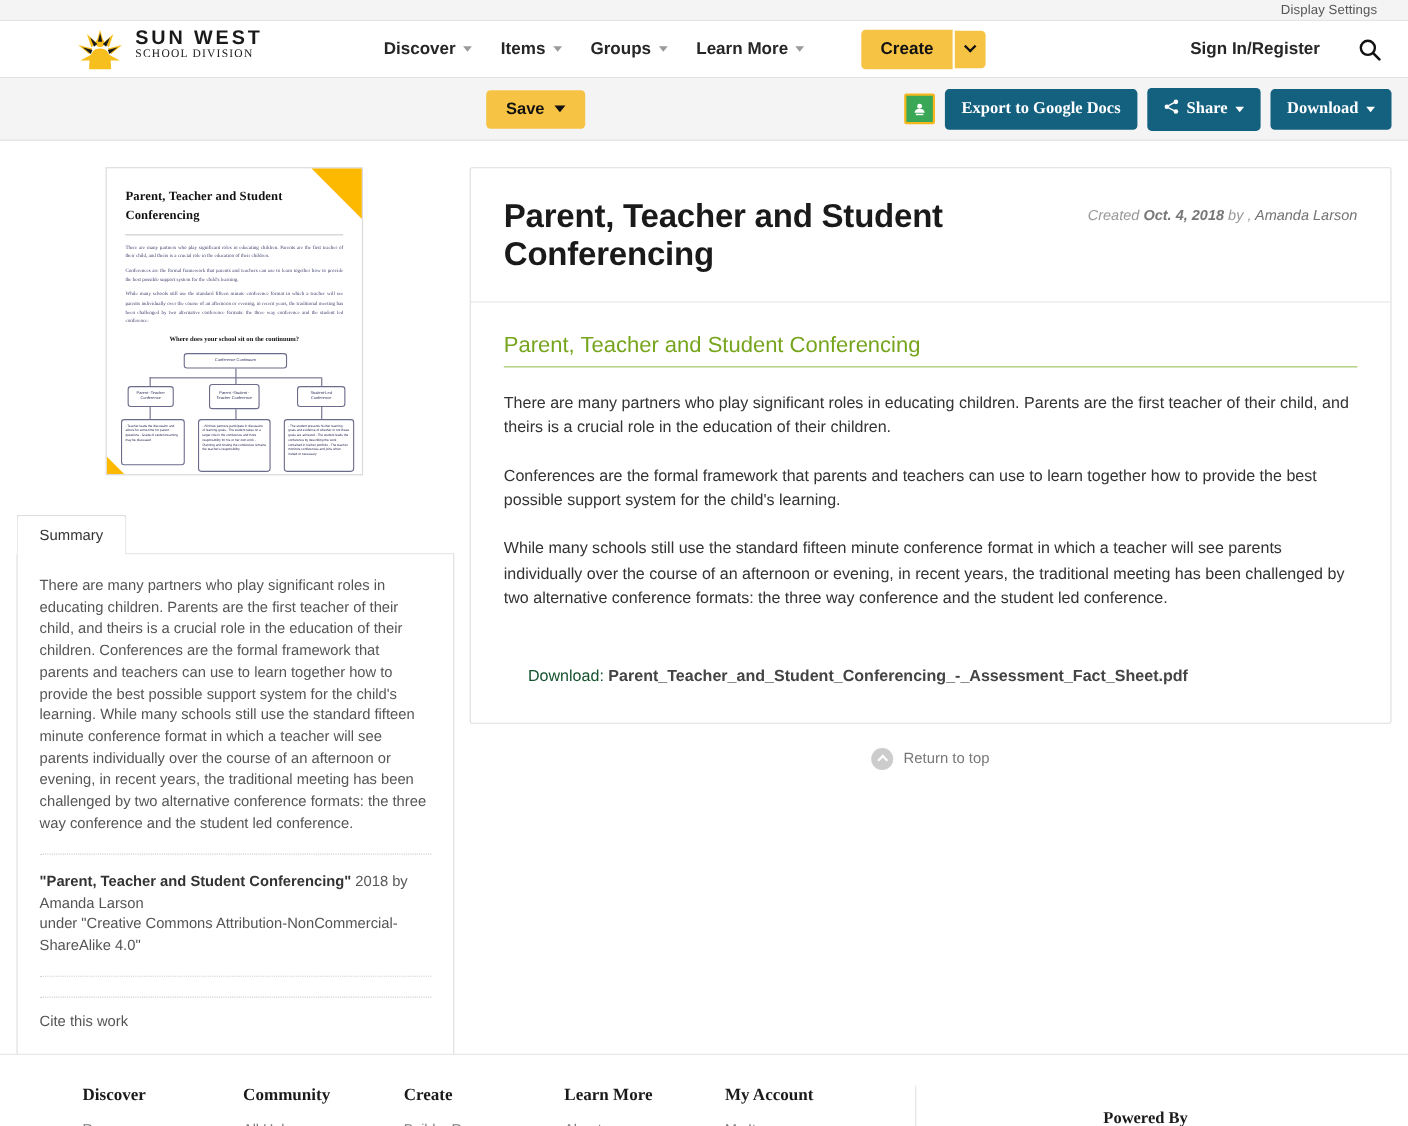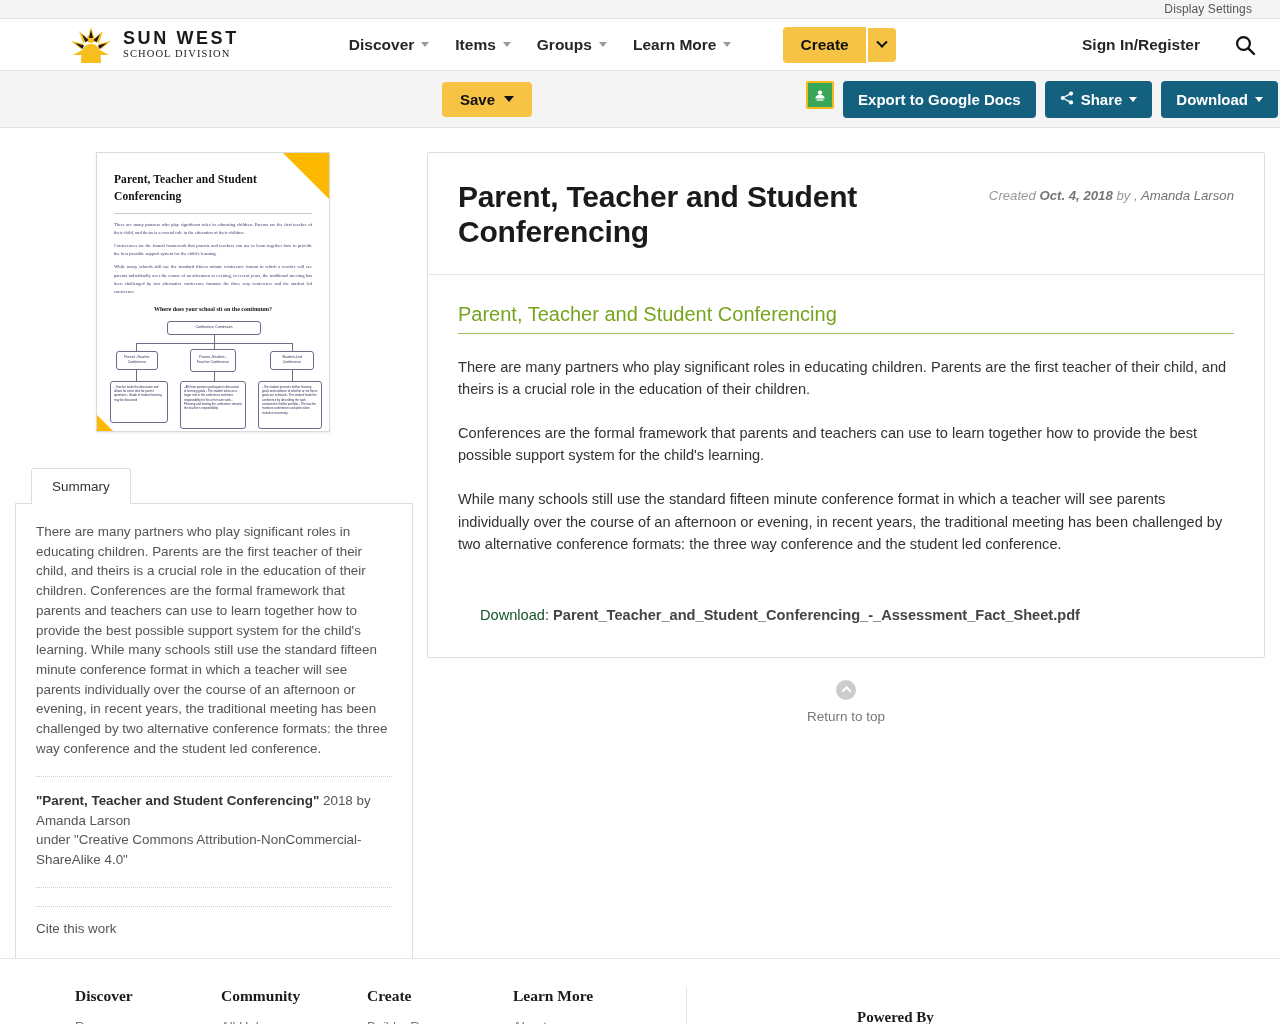--- a/index.html
+++ b/index.html
@@ -20,21 +20,21 @@
   }
   .utility-bar .link {
     font-size:12px; color:#555; cursor:pointer; letter-spacing:.1px;
   }
 
   
   .masthead {
     height:52px; background:#fff; border-bottom:1px solid #e0e0e0;
     display:flex; align-items:center; padding:0 24px 0 68px;
   }
-  .brand { display:flex; align-items:center; gap:9px; }
+  .brand { display:flex; align-items:flex-start; gap:9px; }
   .brand-mark { width:46px; height:40px; position:relative; flex:none; }
   .brand-text { line-height:1; }
   .brand-name {
     font-family:"Liberation Sans", sans-serif;
     font-weight:bold; font-size:18px; letter-spacing:2.6px; color:#1a1a1a;
   }
   .brand-sub {
     font-family:"Liberation Serif", serif;
     font-weight:normal; font-size:10.5px; letter-spacing:1.1px; color:#1a1a1a;
     margin-top:2px;
@@ -78,21 +78,21 @@
     display:flex; align-items:center; position:relative;
   }
   .btn-save {
     position:absolute; left:442px;
     background:#f6c344; color:#111; border:none; cursor:pointer;
     font-size:15px; font-weight:bold; padding:9px 18px; border-radius:4px;
     display:flex; align-items:center; gap:9px; font-family:inherit;
   }
   .tri-d { width:0;height:0;border-left:5px solid transparent;border-right:5px solid transparent;border-top:6px solid #111; }
   .toolbar-right {
-    position:absolute; right:2px; display:flex; align-items:flex-start; gap:9px;
+    position:absolute; right:15px; display:flex; align-items:center; gap:9px;font-family:Liberation Serif, serif;
   }
   .gclass-icon {
     width:28px; height:28px; background:#3aa757; border:2px solid #f6b71c;
     border-radius:2px; display:flex; align-items:center; justify-content:center;
     cursor:pointer; position:relative;
   }
   .btn-blue {
     background:#13607f; color:#fff; border:none; cursor:pointer;
     font-size:15px; font-weight:bold; padding:10px 15px; border-radius:4px;
     display:flex; align-items:center; gap:7px; font-family:inherit;
@@ -145,21 +145,21 @@
 
   
   .tabs {
     margin-top:36px; display:flex; border-bottom:1px solid #ddd;
   }
   .tab {
     padding:10px 20px; font-size:13.5px; color:#555; cursor:pointer;
     border:1px solid transparent; border-bottom:none; background:#fafafa;
     margin-bottom:-1px;
   }
-  .tab.active { background:#fff; border-color:#ddd; color:#333; border-radius:3px 3px 0 0;margin-left:16px; }
+  .tab.active { background:#fff; border-color:#ddd; color:#333; border-radius:3px 3px 0 0; }
   .panel {
     border:1px solid #ddd; border-top:none; background:#fff;
     padding:18px 20px 20px; min-height:460px;
   }
   .summary-text { font-size:13.4px; line-height:1.47; color:#555; }
   .divider-dot { border-top:1px dotted #cfcfcf; margin:18px 0 14px; }
   .attrib { font-size:13.4px; line-height:1.45; color:#555; }
   .attrib b { color:#333; }
   .panel-link { font-size:13.4px; color:#555; cursor:pointer; }
 
@@ -188,21 +188,21 @@
     border-bottom:1px solid #9bbf55; padding-bottom:6px; margin:0 0 22px;
     cursor:pointer; line-height:1.3;
   }
   .doc-p { font-size:14.6px; line-height:1.52; color:#333; margin:0 0 22px; }
   .dl-row { margin-top:52px; padding-left:22px; font-size:14.6px; }
   .dl-label { color:#14532d; cursor:pointer; }
   .dl-file { color:#444; font-weight:bold; }
 
   .return-top {
     display:flex; align-items:center; justify-content:center; gap:9px;
-    margin:22px 0 0; cursor:pointer;flex-direction:column;
+    margin:22px 0 0; cursor:pointer;
   }
   .rt-circle {
     width:20px;height:20px;border-radius:50%;background:#ccc;
     display:flex;align-items:center;justify-content:center;
   }
   .rt-chev {
     width:7px;height:7px;border-left:2px solid #fff;border-top:2px solid #fff;
     transform:rotate(45deg) translate(1px,1px);
   }
   .rt-text { font-size:13.5px; color:#777; }
@@ -429,15 +429,19 @@
     <div class="f-link">All Hubs</div>
   </div>
   <div class="f-col">
     <div class="f-head">Create</div>
     <div class="f-link">Build a Resource</div>
   </div>
   <div class="f-col">
     <div class="f-head">Learn More</div>
     <div class="f-link">About</div>
   </div>
+  <div class="f-col">
+    <div class="f-head">My Account</div>
+    <div class="f-link">My Items</div>
+  </div>
   <div class="f-sep"></div>
   <div class="f-powered">Powered By</div>
 </div>
 
 </body></html>

